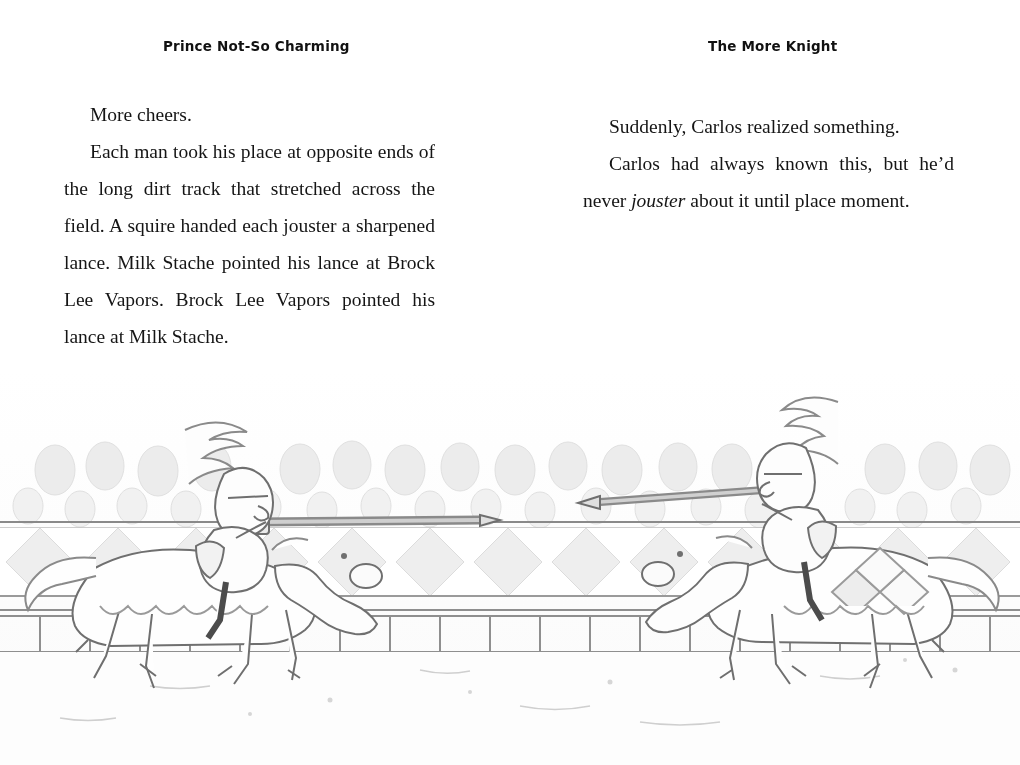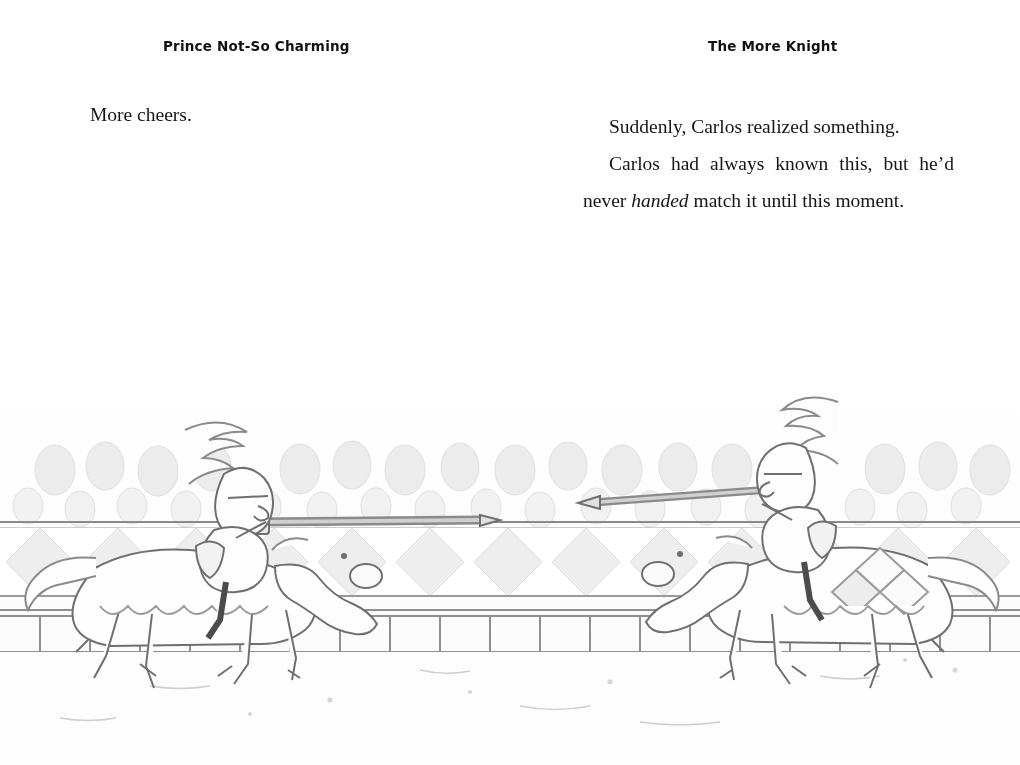--- a/index.html
+++ b/index.html
@@ -88,25 +88,26 @@
 
   <div class="headers">
     <div class="run-head left">Prince Not-So Charming</div>
     <div class="run-head right">The More Knight</div>
   </div>
 
   <div class="columns">
 
     <div class="col left">
       <p>More cheers.</p>
+      <p>Each man took his place at opposite ends of the long dirt track that stretched across the field. A squire handed each jouster a sharpened lance. Milk Stache pointed his lance at Brock Lee Vapors. Brock Lee Vapors pointed his lance at Milk Stache.</p>
     </div>
 
     <div class="col right">
       <p>Suddenly, Carlos realized something.</p>
-      <p><span>Carlos had always known this, but he’d never </span><em>handed</em><span> match it until this moment.</span></p>
+      <p><span>Carlos had always known this, but he’d never </span><em>jouster</em><span> about it until place moment.</span></p>
     </div>
 
   </div>
 
   <div class="illustration">
     <svg width="1020" height="395" viewBox="0 0 1020 395" xmlns="http://www.w3.org/2000/svg">
       <defs>
         <linearGradient id="skyfade" x1="0" y1="0" x2="0" y2="1">
           <stop offset="0%" stop-color="#ffffff"></stop>
           <stop offset="100%" stop-color="#fafafa"></stop>

